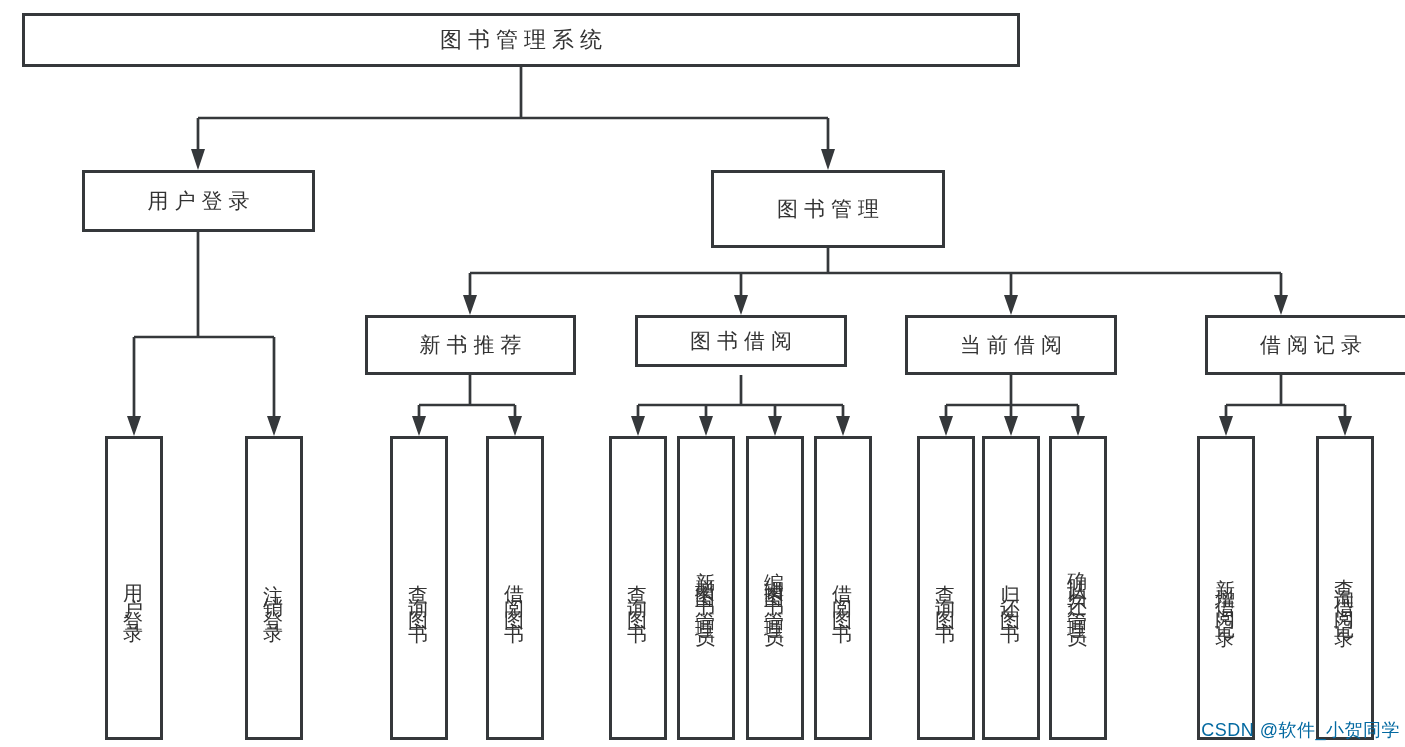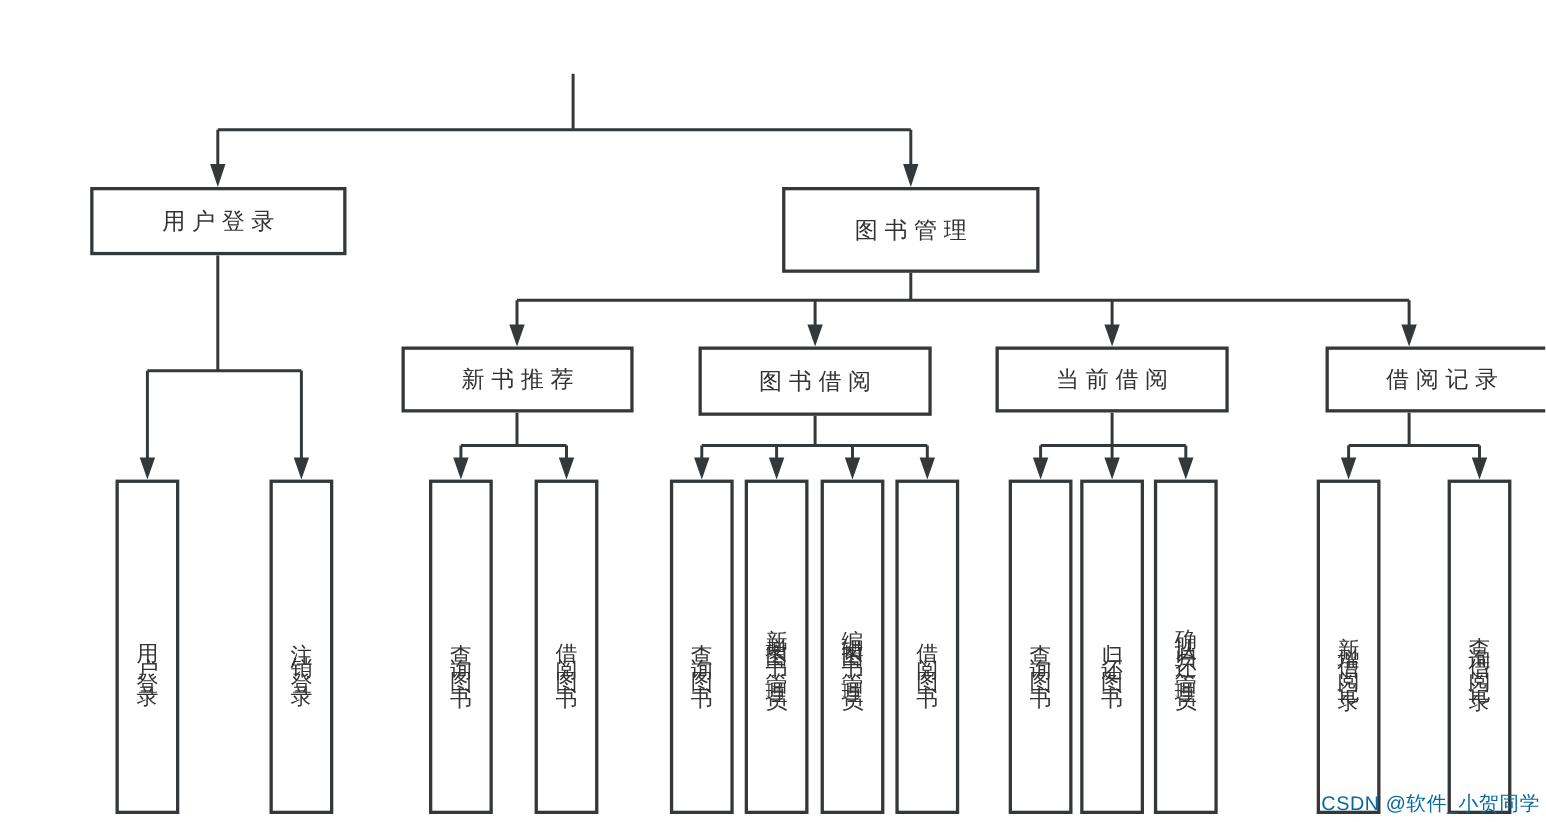--- a/index.html
+++ b/index.html
@@ -90,32 +90,35 @@
          M1004,295 L1018,295 L1011,315 Z  M1274,295 L1288,295 L1281,315 Z
          M127,416 L141,416 L134,436 Z  M267,416 L281,416 L274,436 Z
          M412,416 L426,416 L419,436 Z  M508,416 L522,416 L515,436 Z
          M631,416 L645,416 L638,436 Z  M699,416 L713,416 L706,436 Z
          M768,416 L782,416 L775,436 Z  M836,416 L850,416 L843,436 Z
          M939,416 L953,416 L946,436 Z  M1004,416 L1018,416 L1011,436 Z
          M1071,416 L1085,416 L1078,436 Z
          M1219,416 L1233,416 L1226,436 Z  M1338,416 L1352,416 L1345,436 Z"></path>
   </svg>
 
+  <div class="hnode root" style="left:22px; top:13px; width:998px; height:54px;">
+    <span>图书管理系统</span>
+  </div>
 
   <div class="hnode l2" style="left:82px; top:170px; width:233px; height:62px;">
     <span>用户登录</span>
   </div>
   <div class="hnode l2" style="left:711px; top:170px; width:234px; height:78px;">
     <span>图书管理</span>
   </div>
 
   <div class="hnode l3" style="left:365px; top:315px; width:211px; height:60px;">
     <span>新书推荐</span>
   </div>
-  <div class="hnode l3" style="left:635px; top:315px; width:212px; height:63px;">
+  <div class="hnode l3" style="left:635px; top:315px; width:212px; height:52px;">
     <span>图书借阅</span>
   </div>
   <div class="hnode l3" style="left:905px; top:315px; width:212px; height:60px;">
     <span>当前借阅</span>
   </div>
   <div class="hnode l3" style="left:1205px; top:315px; width:212px; height:60px;">
     <span>借阅记录</span>
   </div>
 
   <div class="leaf ls4" style="left:105px;">

